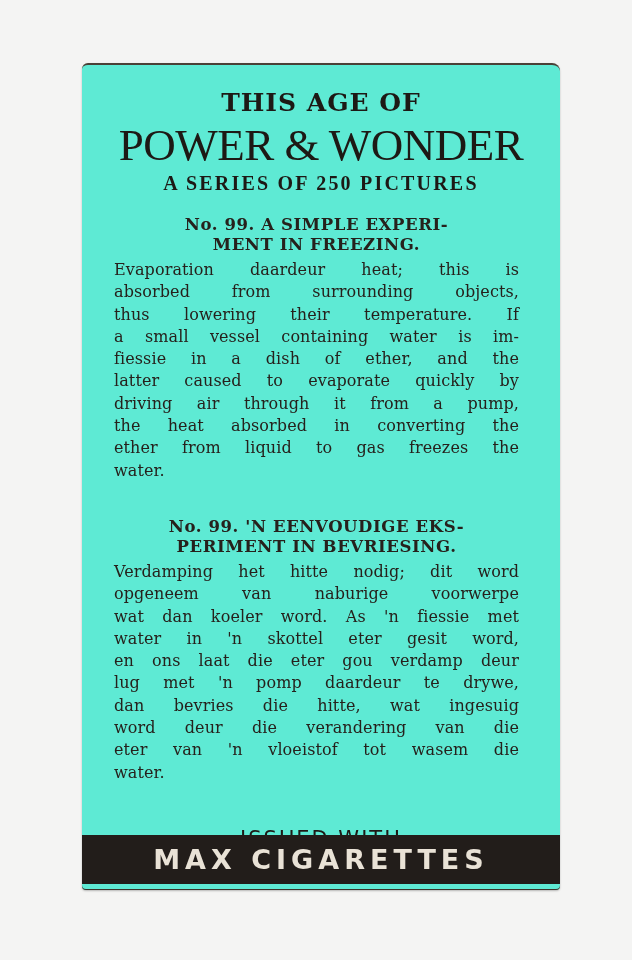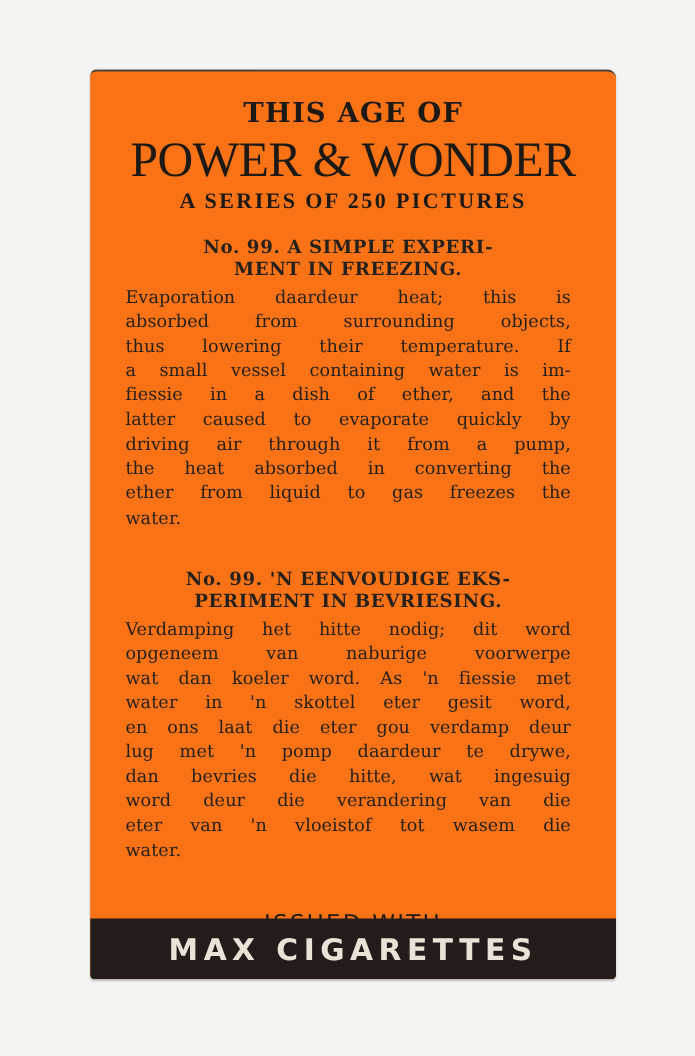--- a/index.html
+++ b/index.html
@@ -1,21 +1,21 @@
 <!DOCTYPE html>
 <html><head>
 <meta charset="utf-8">
 <style>
   html, body { margin:0; padding:0; }
   body {
     width:632px; height:960px; background:#f4f4f3; position:relative; overflow:hidden;
   }
   .card {
     position:absolute; left:82px; top:63px; width:478px; height:825px;
-    background:#f97316; border-radius:6px 8px 4px 4px;
+    background:#5eead4; border-radius:6px 8px 4px 4px;
     box-shadow: 0 -1px 0 #3a322a inset, 0 1px 2px rgba(0,0,0,0.25);
     border-top:2px solid #4a4036;
     overflow:hidden;
   }
   .title1 {
     position:absolute; top:23px; left:0; width:100%; text-align:center;
     font-family:"DejaVu Serif", serif; font-weight:bold; font-size:25px;
     letter-spacing:1px; color:#1d1915;
   }
   .title2 {
@@ -37,21 +37,21 @@
     font-family:"DejaVu Serif", serif; font-size:16px; line-height:22.3px;
     text-align:justify; margin-top:4px; letter-spacing:0.1px;
   }
   .sec-body span { display:block; text-align:justify; text-align-last:justify; white-space:nowrap; }
   .sec-body span.last { text-align-last:left; }
   .issued {
     position:absolute; top:762px; left:0; width:100%; text-align:center;
     font-family:"DejaVu Sans", sans-serif; font-size:21px; letter-spacing:2px; color:#1d1915;
   }
   .band {
-    position:absolute; left:0; top:770px; width:100%; height:58px; background:#221d1a;
+    position:absolute; left:0; top:770px; width:100%; height:49px; background:#221d1a;
     display:flex; align-items:center; justify-content:center;
   }
   .band-text {
     font-family:"DejaVu Sans", sans-serif; font-weight:bold; font-size:27px;
     letter-spacing:5px; color:#e9e2d6;
   }
 </style>
 </head>
 <body>
 

